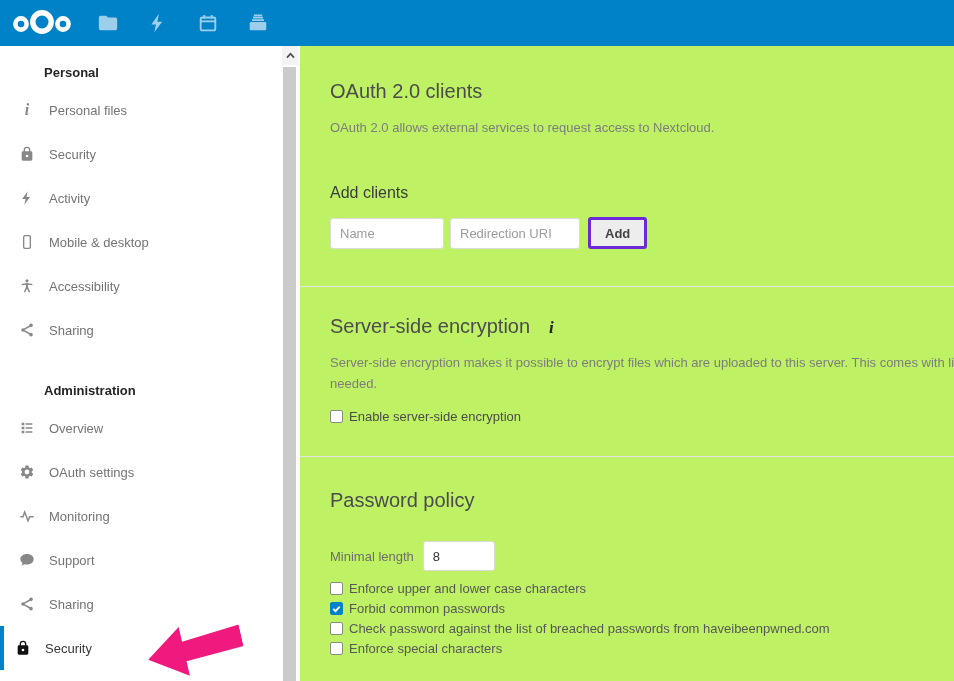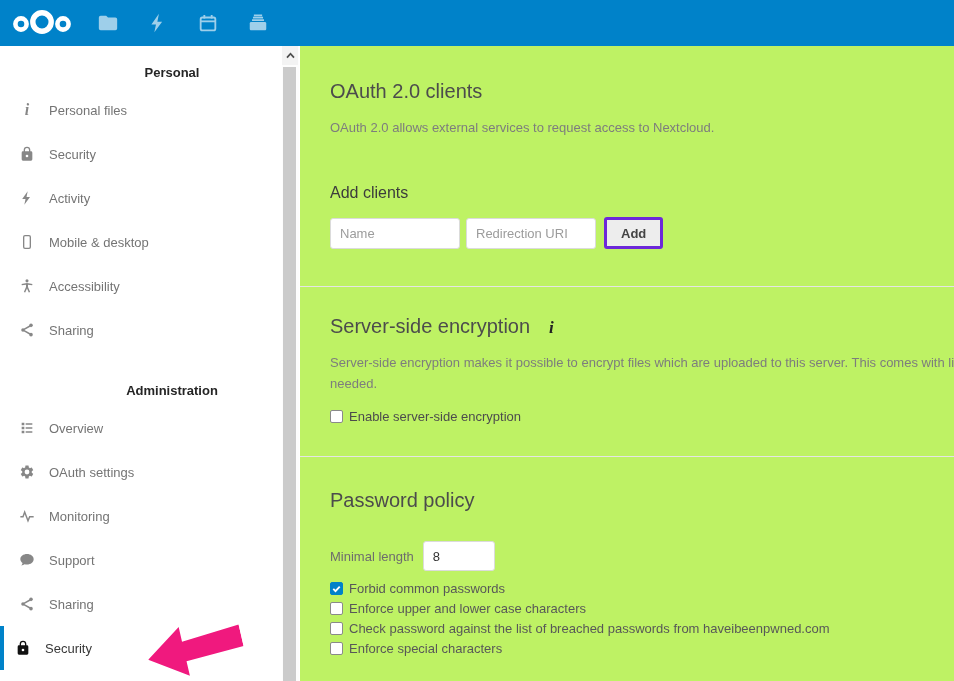--- a/index.html
+++ b/index.html
@@ -13,21 +13,21 @@
   .logo-btn { width:64px; height:46px; margin-left:10px; display:flex; align-items:center;
     justify-content:center; background:transparent; border:none; cursor:pointer; }
   .app-btn { width:44px; height:46px; border:none; background:transparent; display:flex;
     align-items:center; justify-content:center; cursor:pointer; }
   .app-btn + .app-btn { margin-left:6px; }
   .app-btn svg { width:22px; height:22px; color:#ffffff; opacity:.62; }
   .apps { display:flex; margin-left:12px; }
 
   
   .sidebar { position:absolute; left:0; top:46px; width:300px; height:635px;
-    background:#fff; z-index:10;text-align:center; }
+    background:#fff; z-index:10; }
   .nav-caption { height:30px; line-height:30px; padding-left:44px; font-size:13px;
     font-weight:bold; color:#252525; margin-top:12px; }
   .nav-caption.second { margin-top:24px; }
   .nav-item { display:flex; align-items:center; height:44px; padding-left:15px;
     cursor:pointer; text-decoration:none; border-left:4px solid transparent; }
   .nav-item .ic { width:16px; height:16px; display:flex; align-items:center;
     justify-content:center; color:#3f3f3f; opacity:.62; flex:0 0 16px; }
   .nav-item .ic svg { width:16px; height:16px; }
   .nav-item .lbl { margin-left:14px; font-size:13px; color:#747474; }
   .nav-item.active { border-left:4px solid var(--accent); padding-left:11px; }
@@ -50,21 +50,21 @@
   .sec-oauth   { height:240px; padding-top:32px; }
   .sec-encrypt { height:169px; padding-top:26px; }
   .sec-policy  { padding-top:30px; }
   h2 { font-size:20px; font-weight:400; color:#4c4c4c; line-height:27px; }
   .desc { font-size:13px; color:#7d7d7d; line-height:21px; margin-top:12px; }
   .nowrap-line { white-space:nowrap; }
   h3 { font-size:16px; font-weight:400; color:#3c3c3c; margin-top:46px; }
   .form-row { display:flex; align-items:center; margin-top:15px; }
   .txt-input { height:31px; border:1px solid #dbdbdb; border-radius:3px; padding:0 9px;
     font-size:13px; color:#333; font-family:"Liberation Sans", sans-serif; outline:none; }
-  .in-name { width:130px; }
+  .in-name { width:114px; }
   .in-uri { width:130px; margin-left:6px; }
   .txt-input::placeholder { color:#9c9c9c; }
   .btn-add { margin-left:8px; height:32px; padding:0 14px; background:#ededed;
     border:3px solid #6d28d9; border-radius:3px; font-size:13px; font-weight:bold;
     color:#434343; cursor:pointer; font-family:"Liberation Sans", sans-serif; }
   .divider { border:none; border-top:1px solid #e5e5e5; width:100%; }
 
   .h2-row { display:flex; align-items:center; }
   .info-i { font-family:"Liberation Serif", serif; font-style:italic; font-weight:bold;
     font-size:17px; color:#222; margin-left:19px; margin-top:3px; }
@@ -284,35 +284,35 @@
 
   <section class="section sec-policy">
     <h2>Password policy</h2>
     <div class="minlen-row">
       <label class="minlen-label">Minimal length</label>
       <input class="txt-input in-minlen" type="text" value="8" style="">
     </div>
     <div class="policy-list">
 
       <div class="check-row">
+        <span class="checkbox">
+          
+        </span>
+        <label class="clabel">Enforce upper and lower case characters</label>
+      </div>
+
+      <div class="check-row">
         <span class="checkbox checked">
           <svg viewBox="0 0 12 12">
               <path d="M2.5 6.5l2.4 2.4 4.6-5" stroke="#fff" stroke-width="2" fill="none"></path>
             </svg>
         </span>
         <label class="clabel">Forbid common passwords</label>
       </div>
 
-      <div class="check-row">
-        <span class="checkbox">
-          
-        </span>
-        <label class="clabel">Enforce upper and lower case characters</label>
-      </div>
-
 
       <div class="check-row">
         <span class="checkbox">
           
         </span>
         <label class="clabel">Check password against the list of breached passwords from haveibeenpwned.com</label>
       </div>
 
       <div class="check-row">
         <span class="checkbox">

